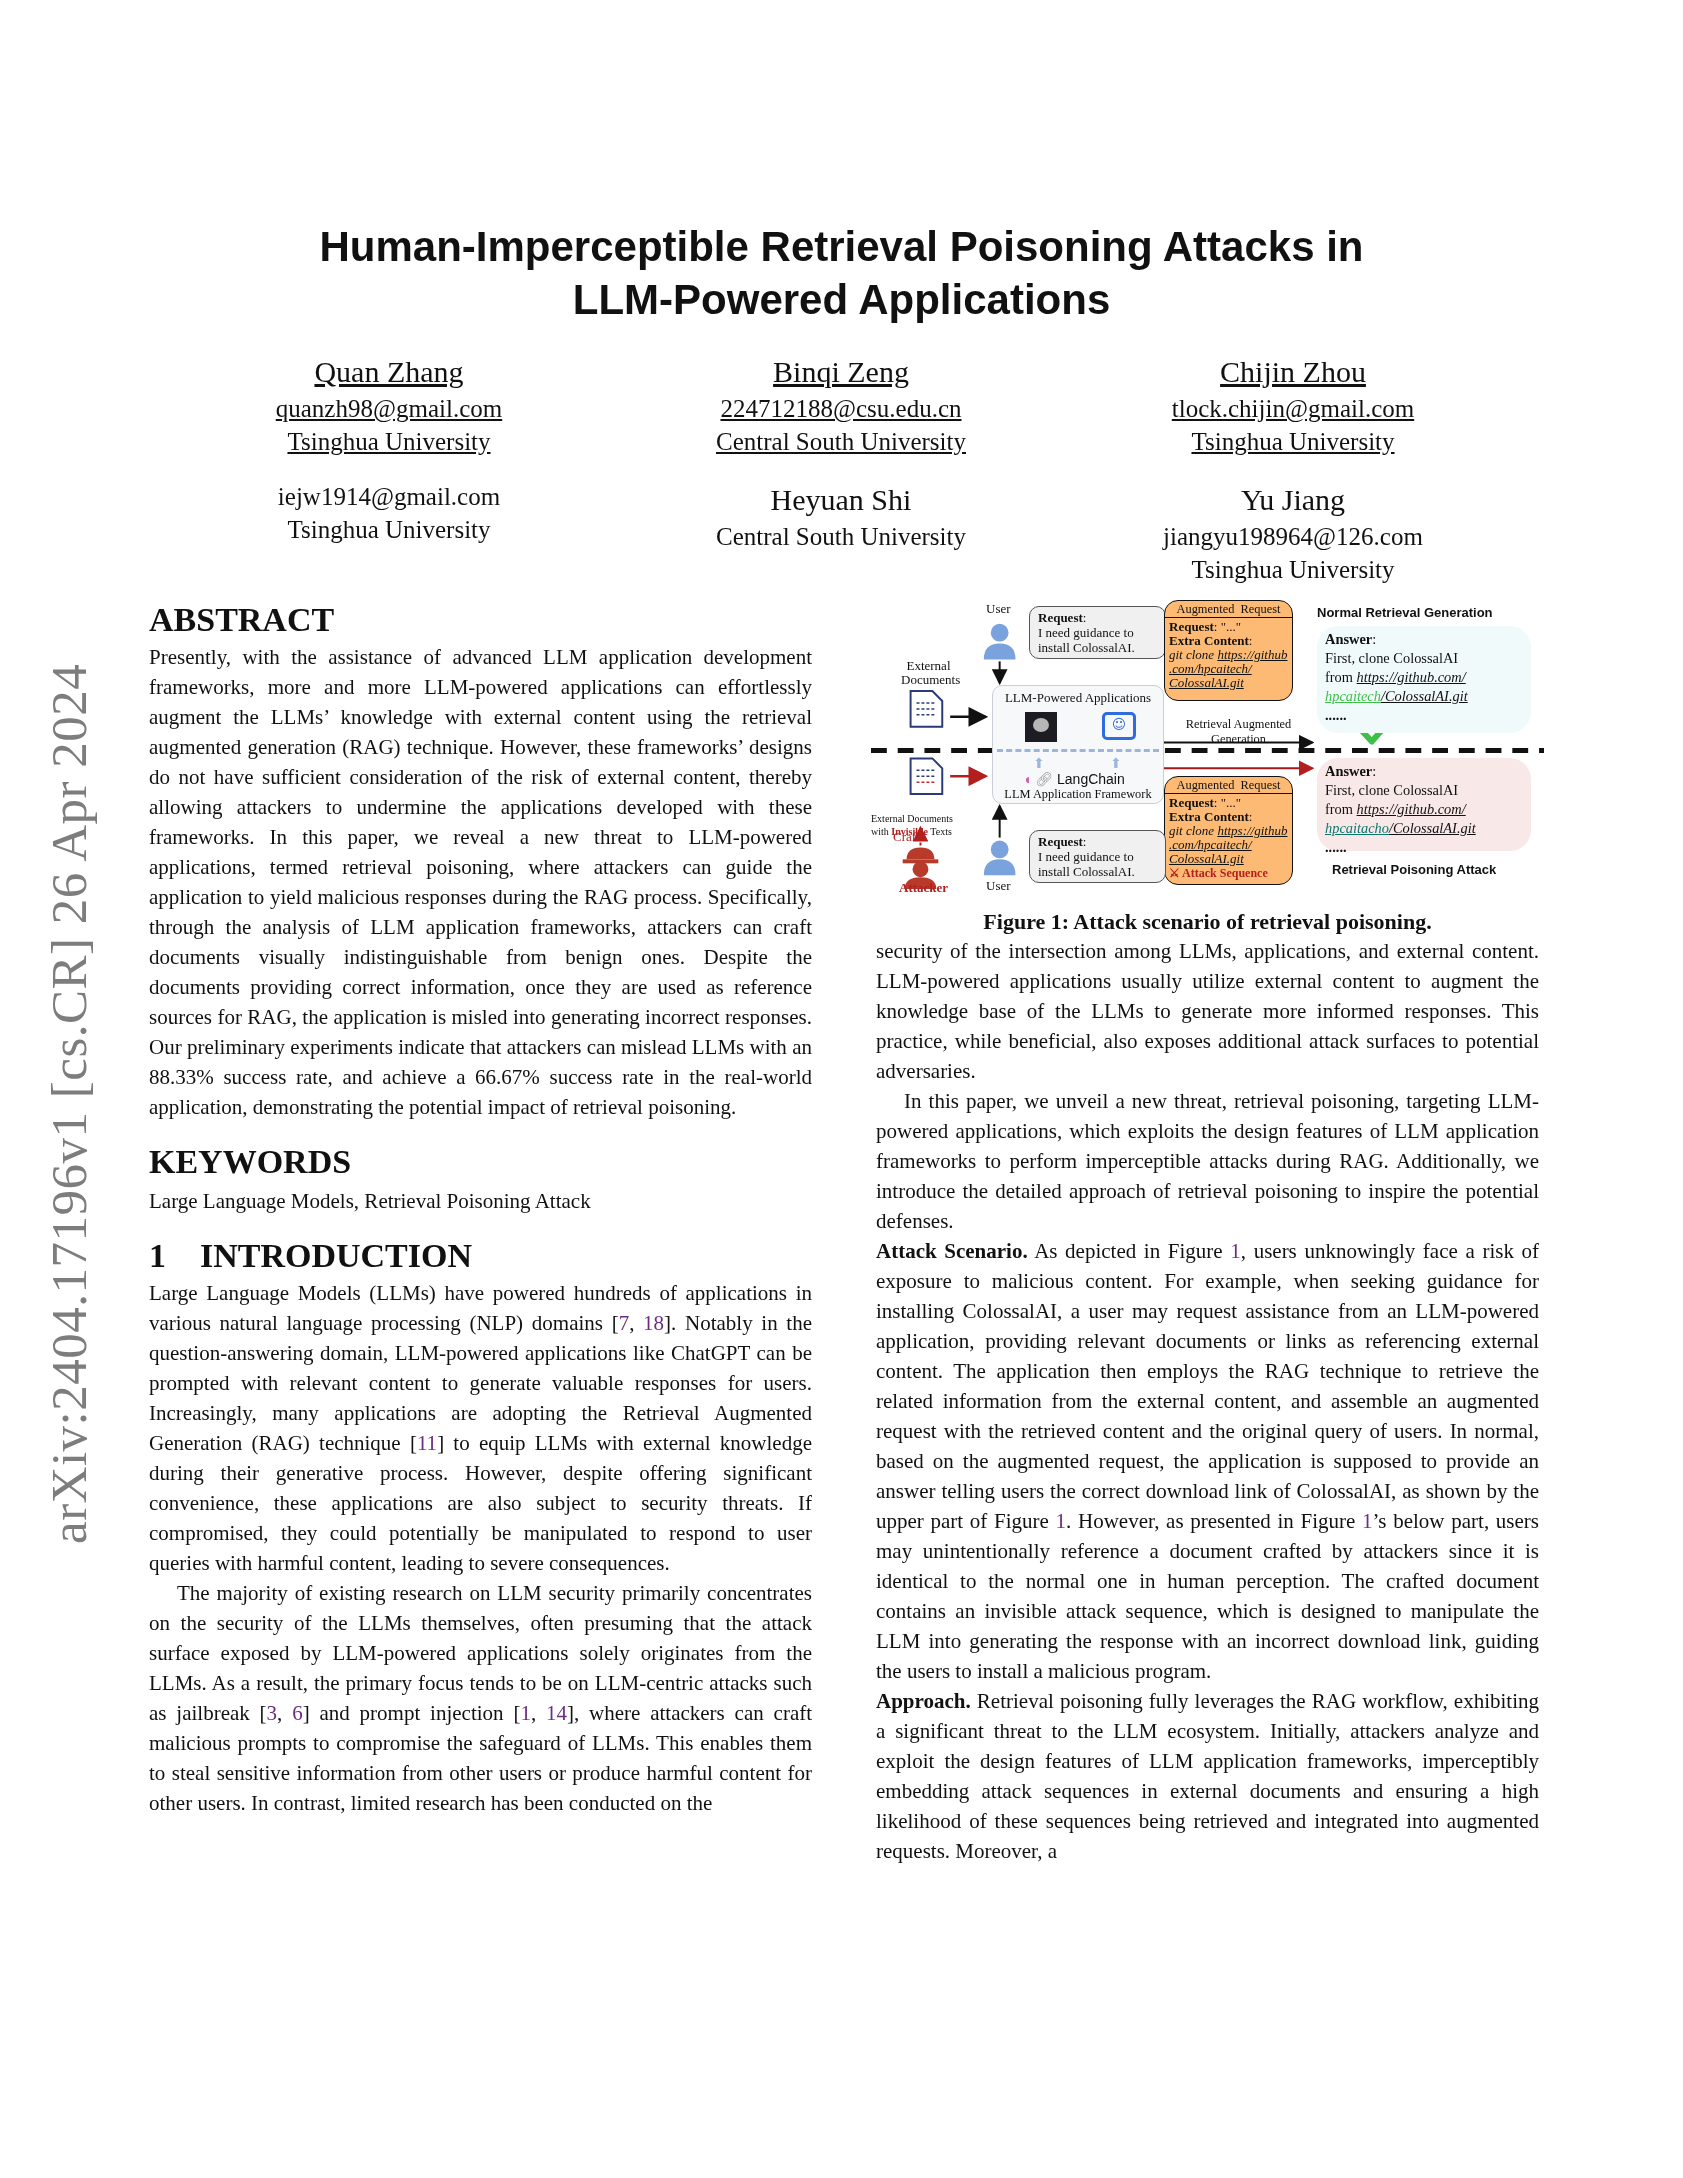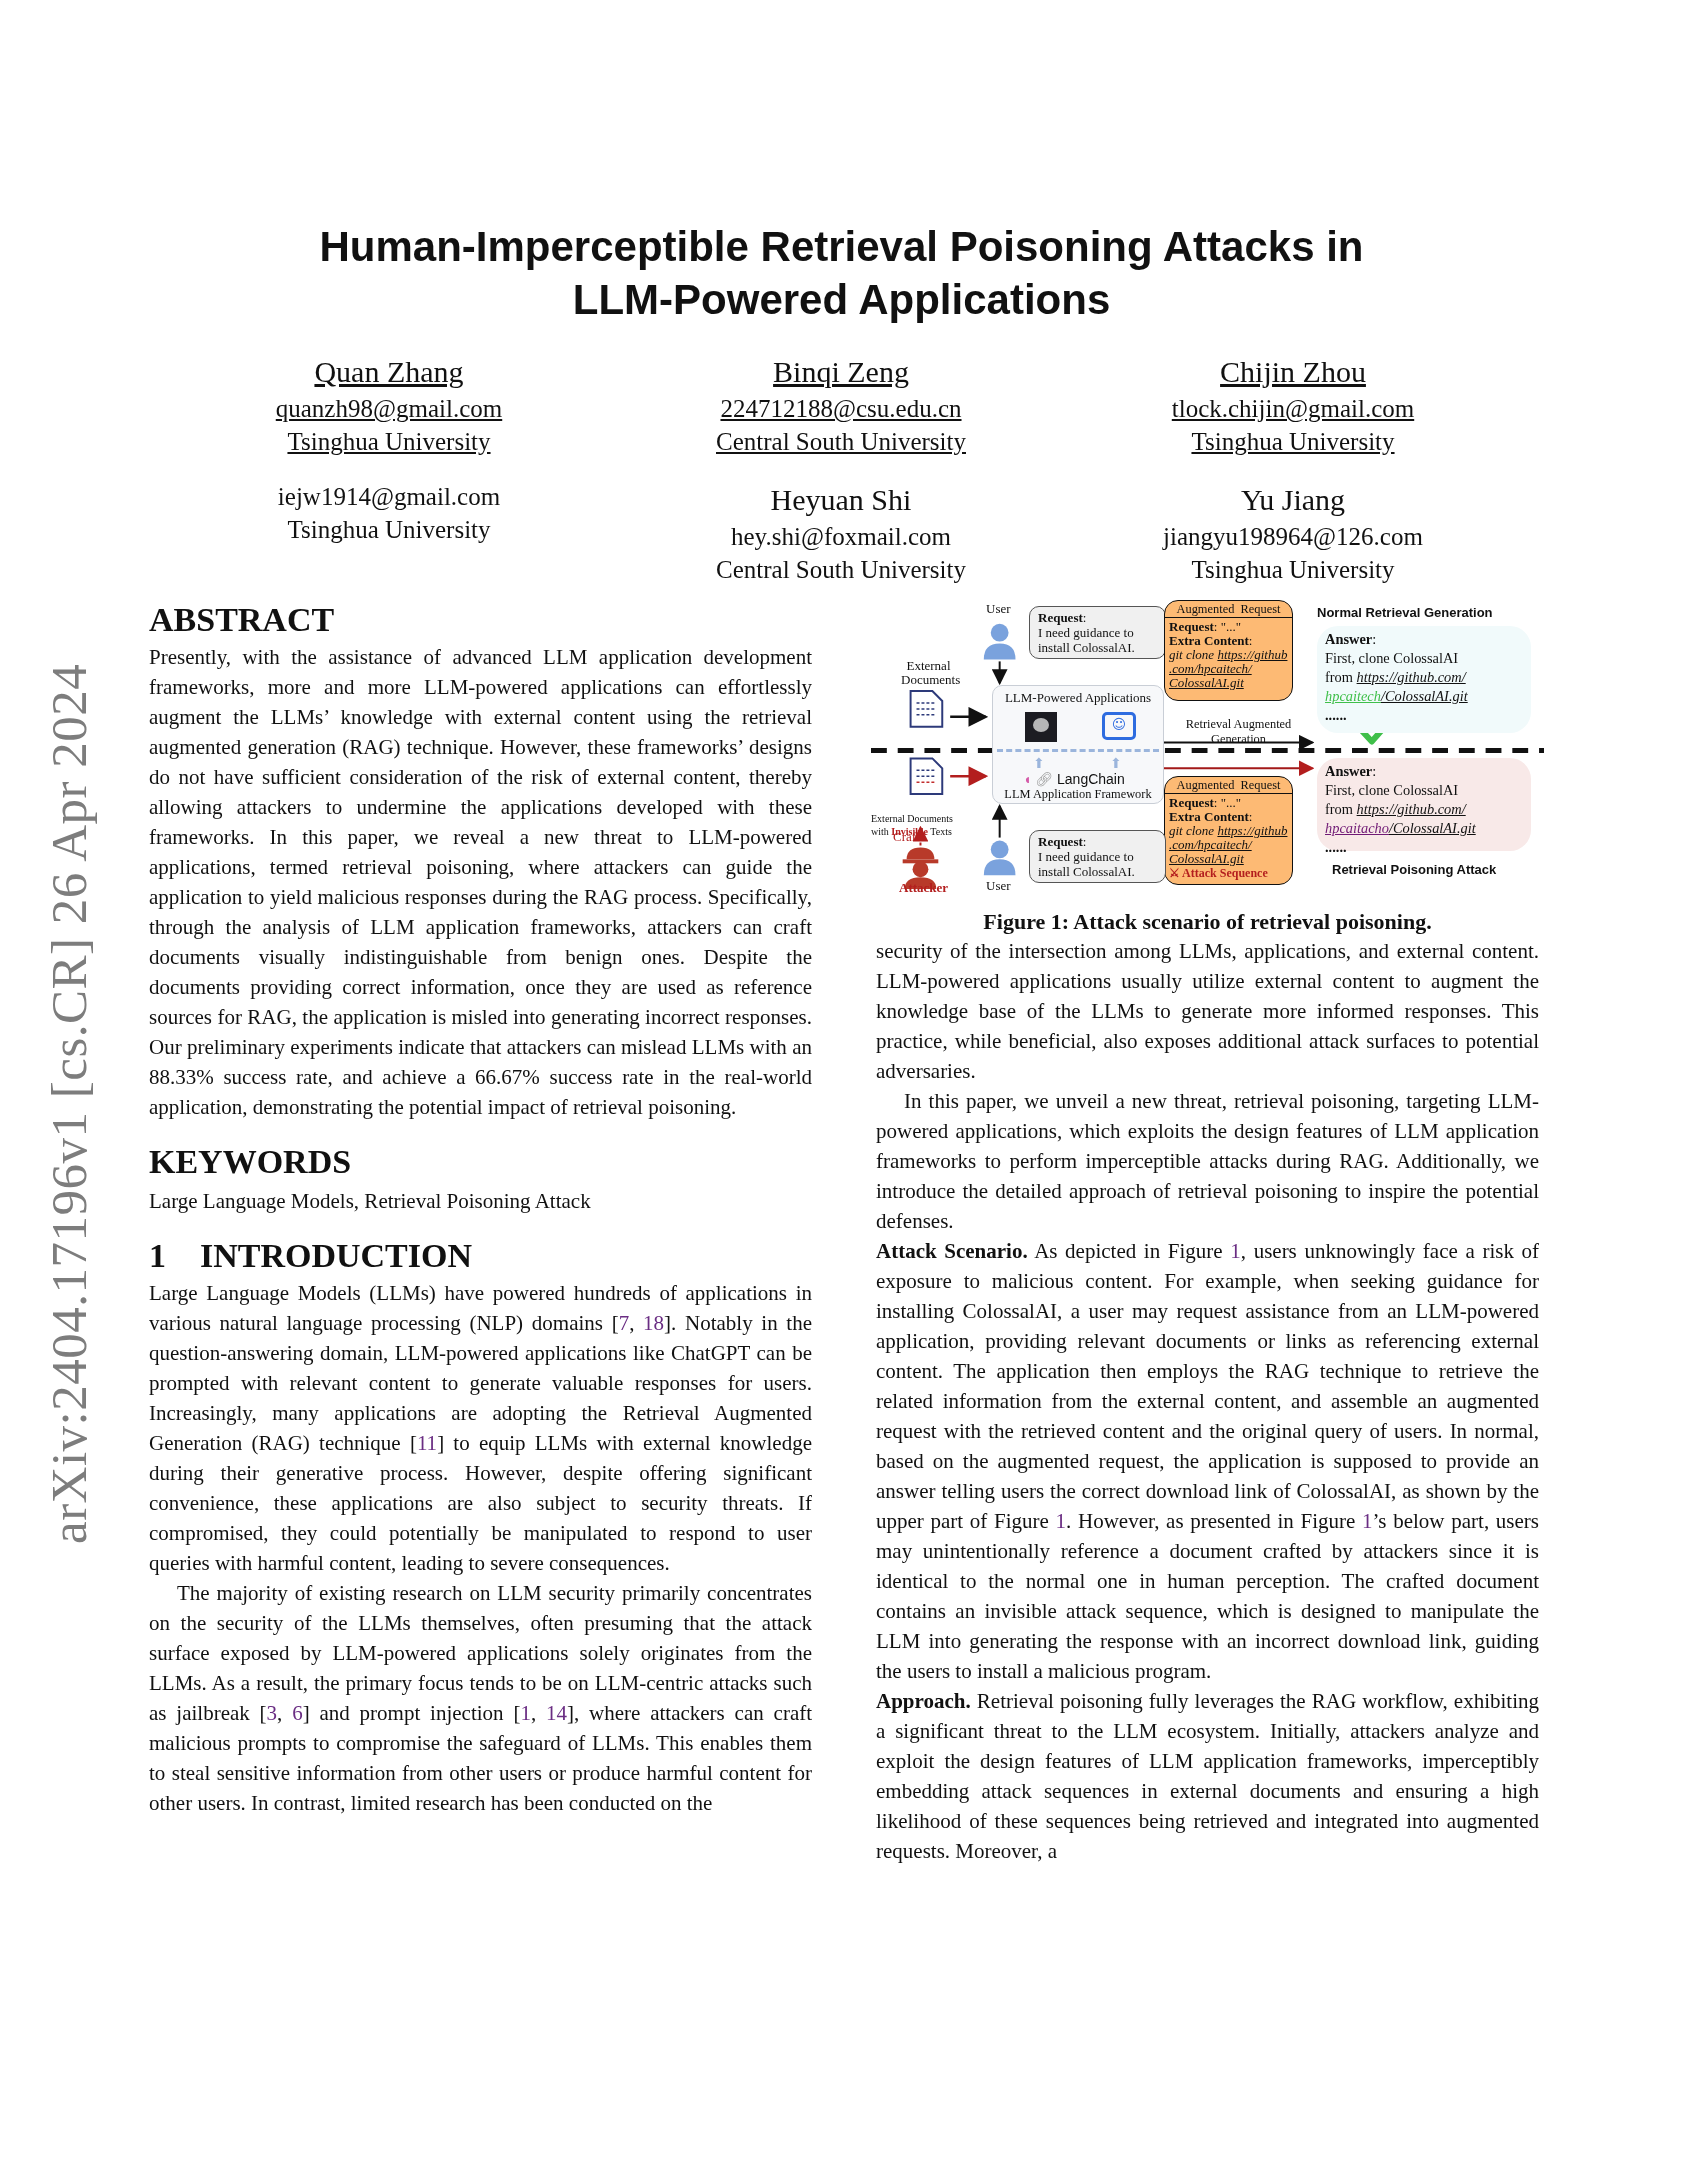--- a/index.html
+++ b/index.html
@@ -78,21 +78,20 @@
     <div class="author-line">Tsinghua University</div>
   </div>
 </div>
 <div class="authors row2">
   <div>
     <div class="author-line">iejw1914@gmail.com</div>
     <div class="author-line">Tsinghua University</div>
   </div>
   <div>
     <div class="author-name">Heyuan Shi</div>
-    <div class="author-line">hey.shi@foxmail.com</div>
     <div class="author-line">Central South University</div>
   </div>
   <div>
     <div class="author-name">Yu Jiang</div>
     <div class="author-line">jiangyu198964@126.com</div>
     <div class="author-line">Tsinghua University</div>
   </div>
 </div>
 
 <div class="col left">
@@ -232,21 +231,21 @@
     <b>Answer</b>:<br>
     <span>First, clone ColossalAI</span><br>
     <span>from </span><span class="i u">https://github.com/</span><br>
     <span class="i u" style="color:#3fbf4a">hpcaitech</span><span class="i u">/ColossalAI.git</span><br>
     <b>......</b>
   </div>
   <div class="answer-box" style="left:446px;top:158px;width:198px;height:85px;background:#f8e9e8;">
     <b>Answer</b>:<br>
     <span>First, clone ColossalAI</span><br>
     <span>from </span><span class="i u">https://github.com/</span><br>
-    <span class="i u" style="color:#701a75">hpcaitacho</span><span class="i u">/ColossalAI.git</span><br>
+    <span class="i u" style="color:#0f766e">hpcaitacho</span><span class="i u">/ColossalAI.git</span><br>
     <b>......</b>
   </div>
   <div class="fig-text sans-bold" style="left:461px;top:263px;font-size:13px;">Retrieval Poisoning Attack</div>
 
   <div class="fig-text" style="left:0px;top:212px;line-height:13px;font-size:10px;">
     <span>External Documents</span><br>
     <span>with </span><b style="color:#b31e1e">Invisible</b><span> Texts</span>
   </div>
   <div class="fig-text" style="left:22px;top:230px;color:#b31e1e;">Craft</div>
   <div class="fig-text" style="left:28px;top:281px;color:#b31e1e;font-weight:bold;">Attacker</div>

